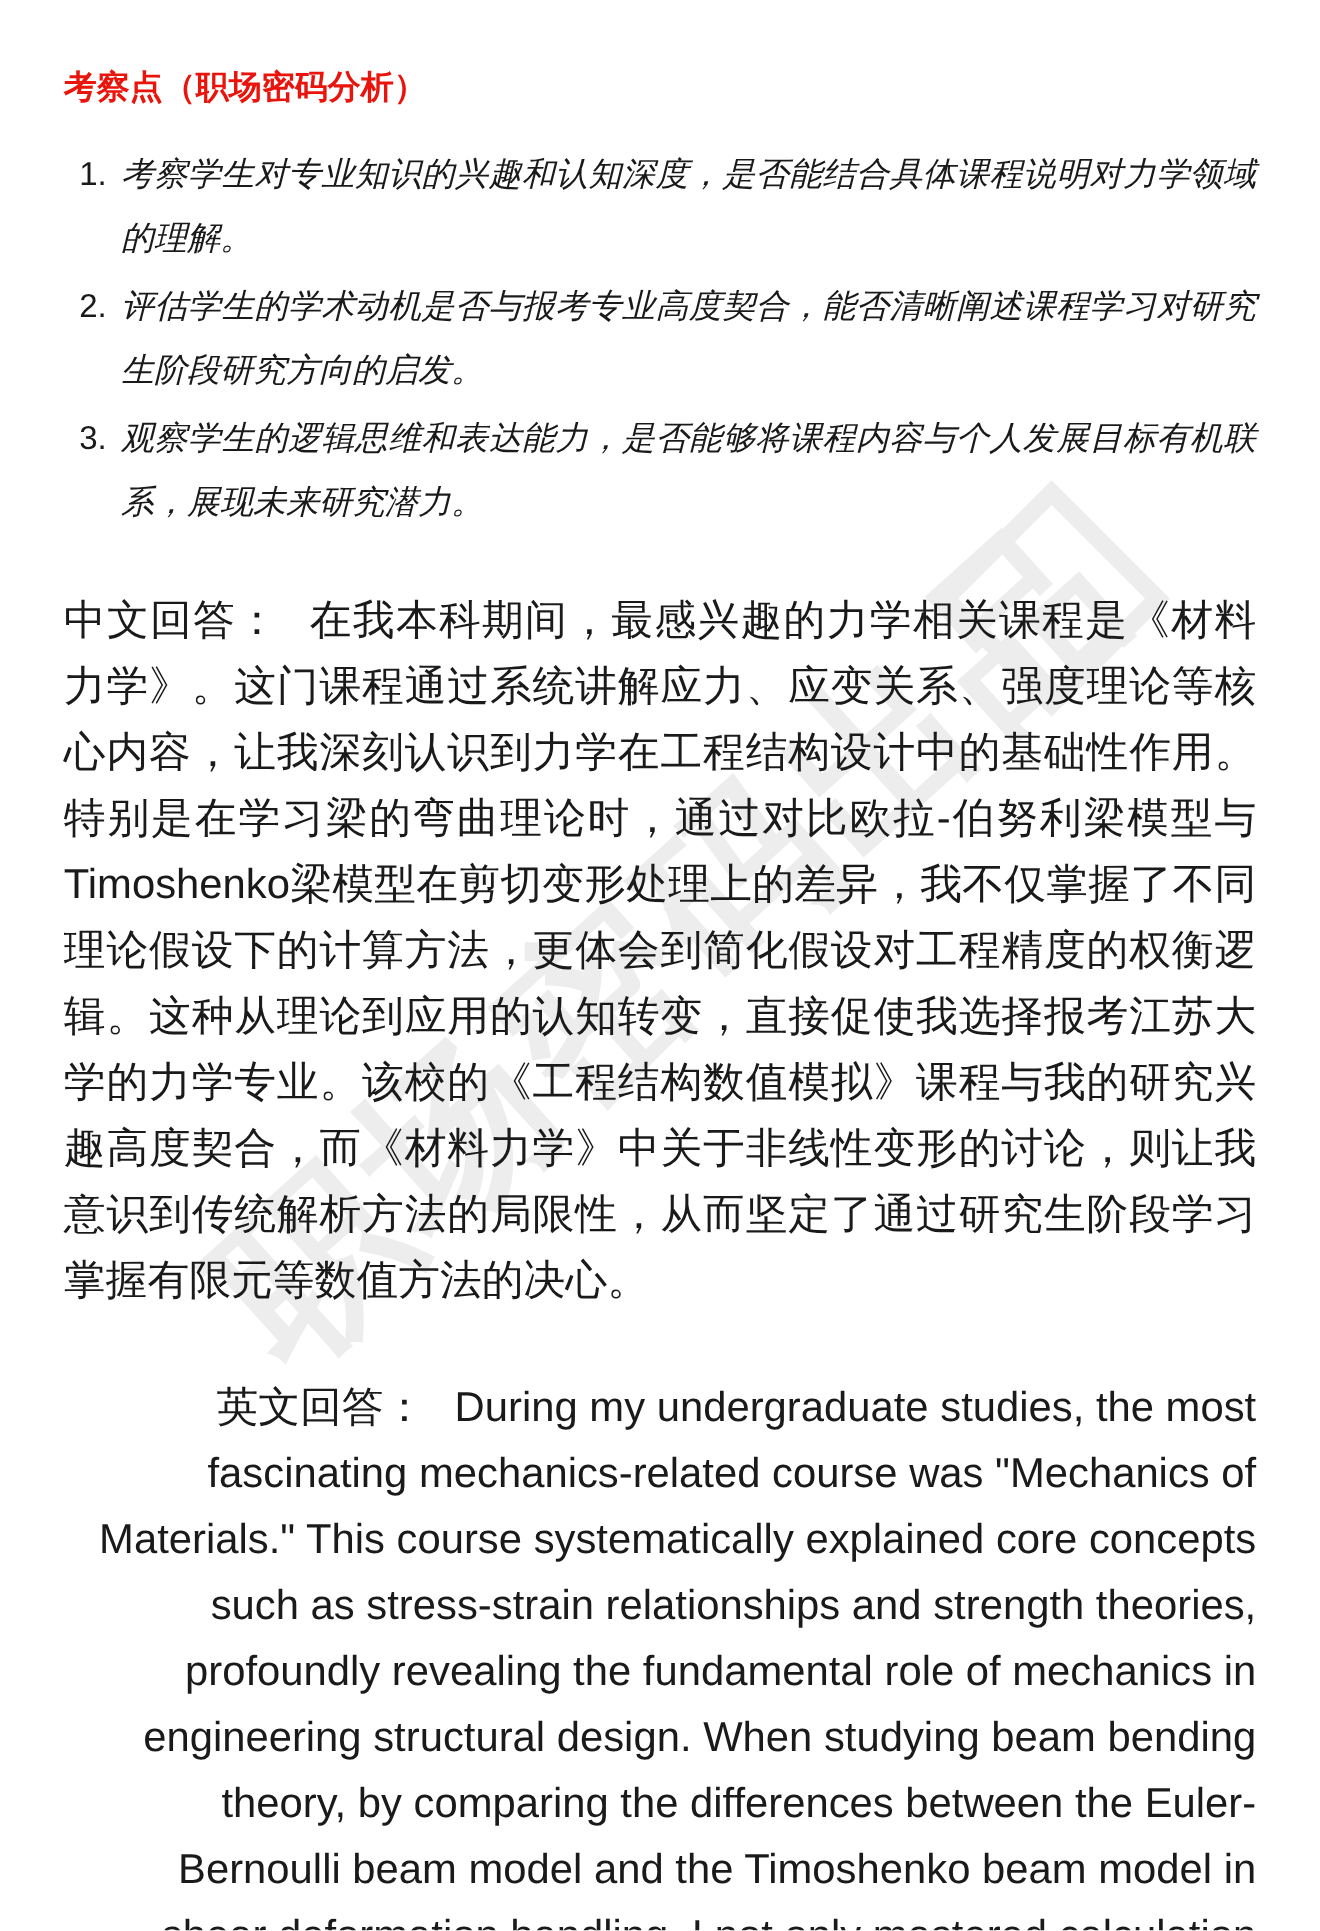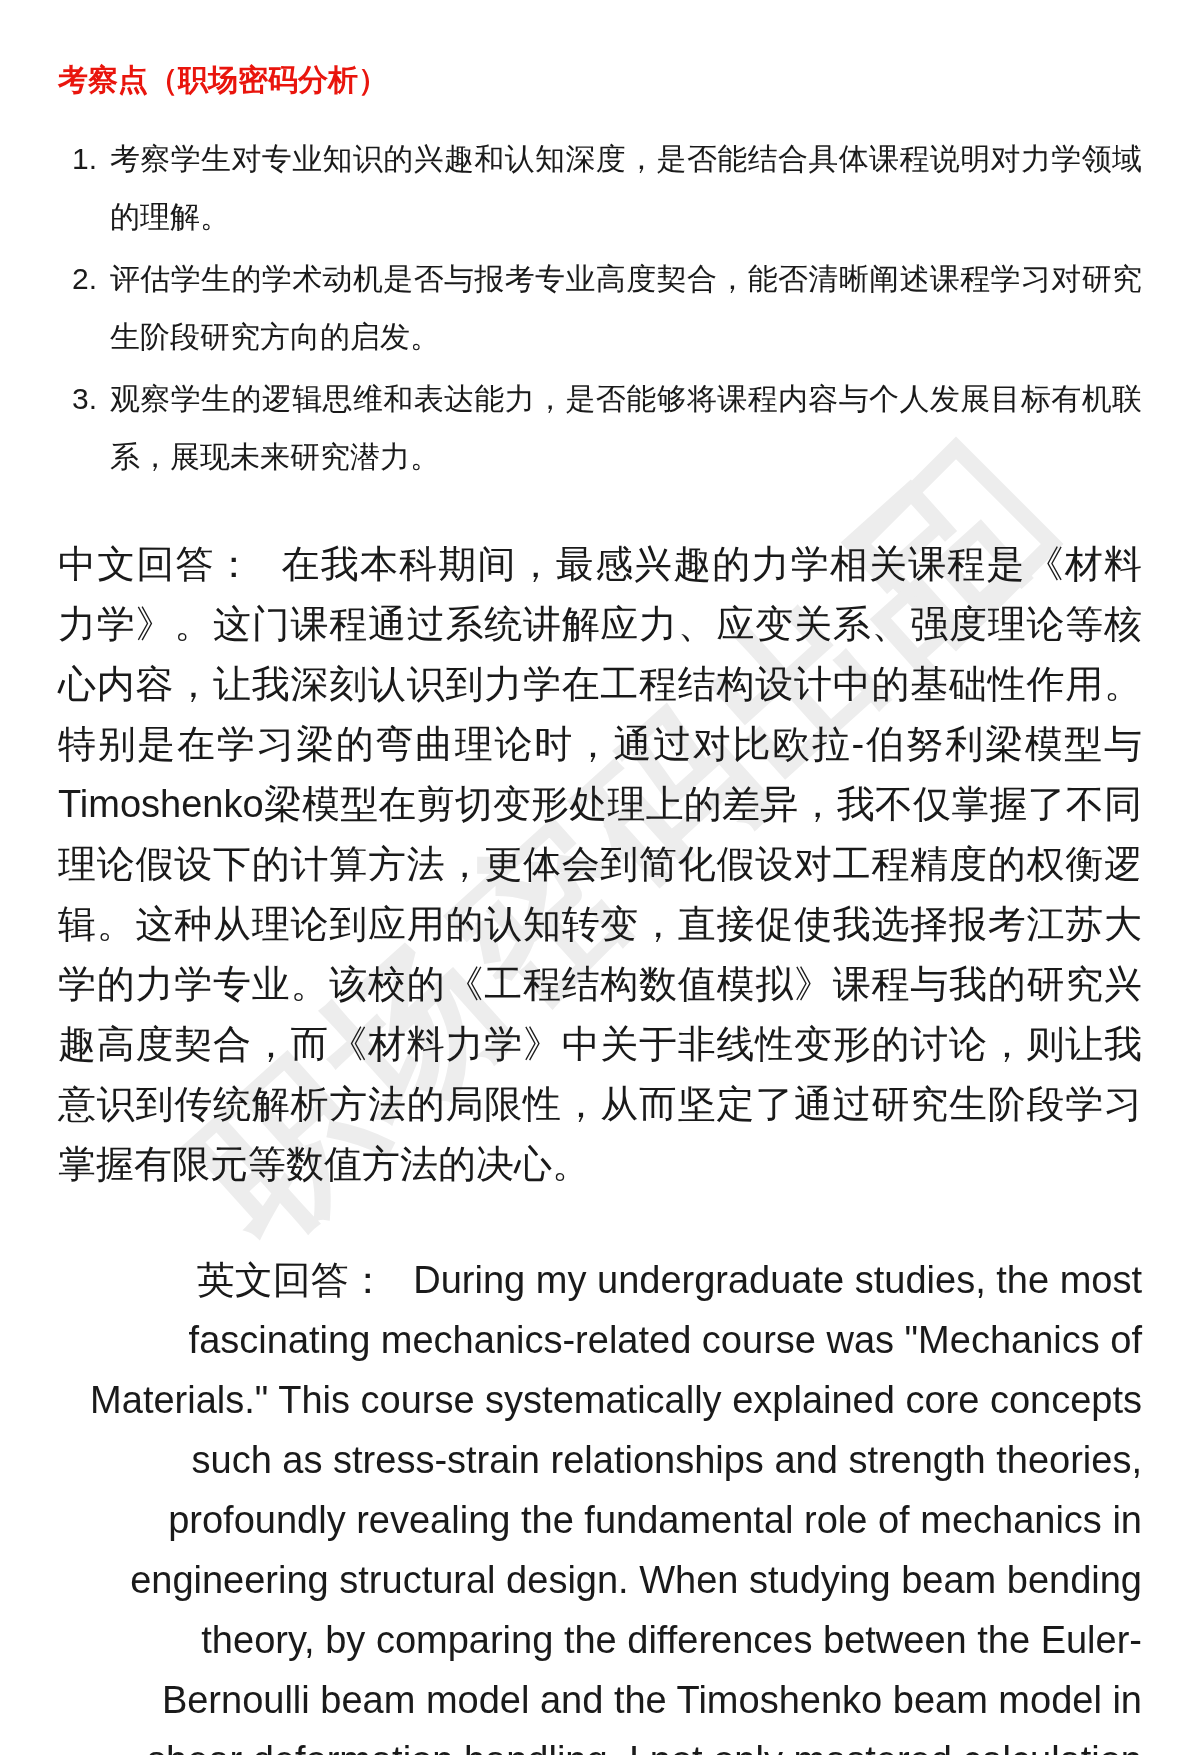--- a/index.html
+++ b/index.html
@@ -70,20 +70,21 @@
     font-size: 30px;
     line-height: 58px;
     margin-bottom: 4px;
   }
   ol.points .num {
     flex: 0 0 38px;
   }
   ol.points .li-text {
     flex: 1;
     text-align: justify;
+    font-style: italic;
   }
   
   p.answer {
     margin: 48px 0 0 0;
     font-size: 38px;
     line-height: 60px;
     text-align: justify;
   }
   p.answer.english {
     margin-top: 56px;

